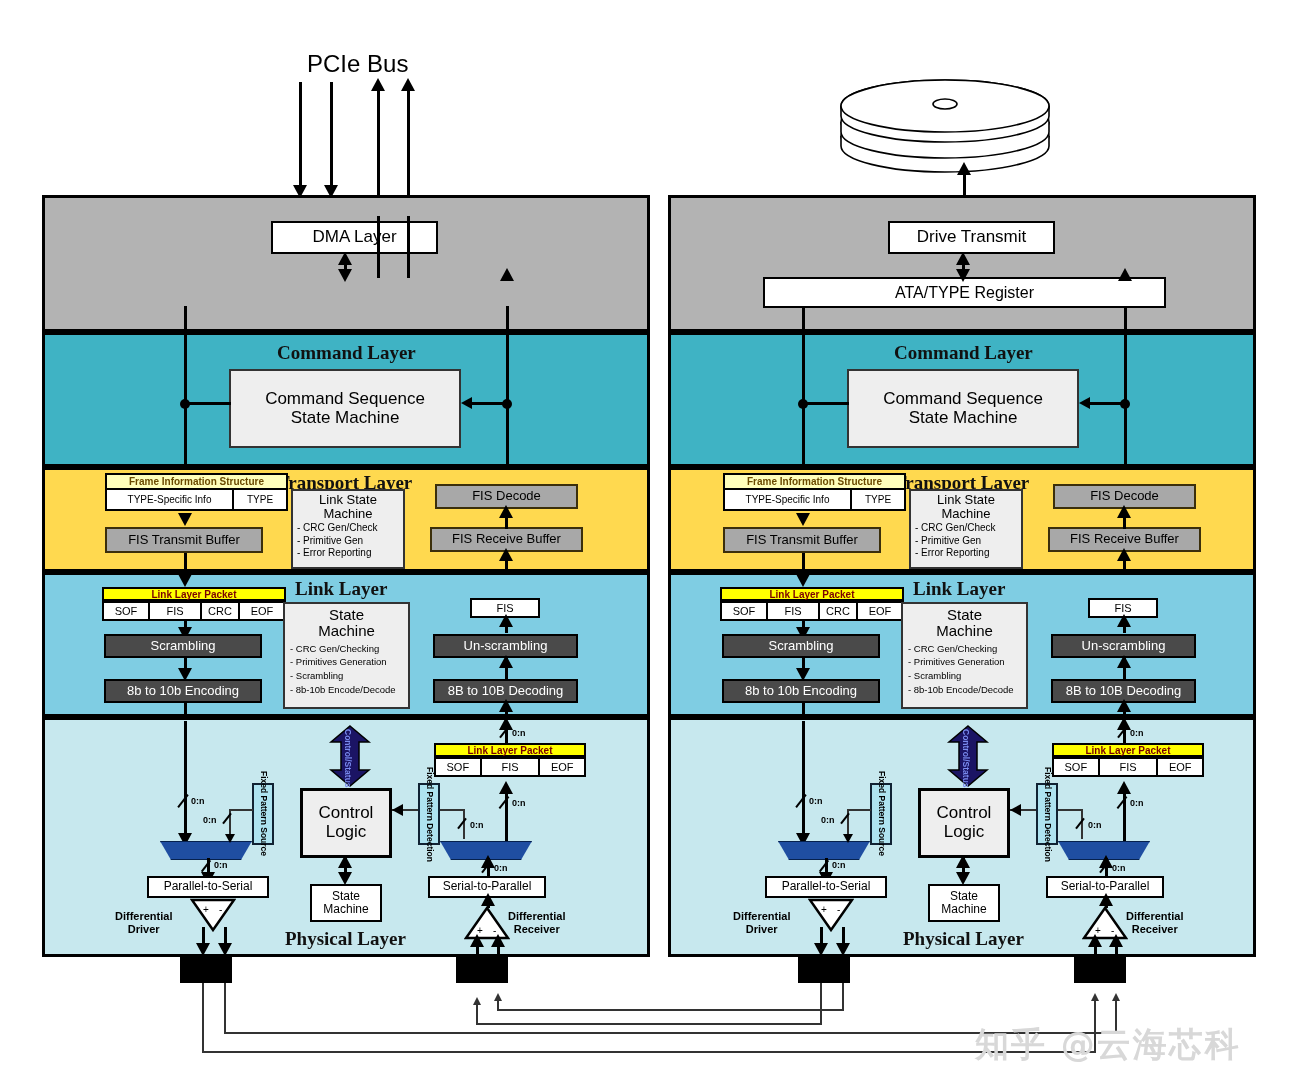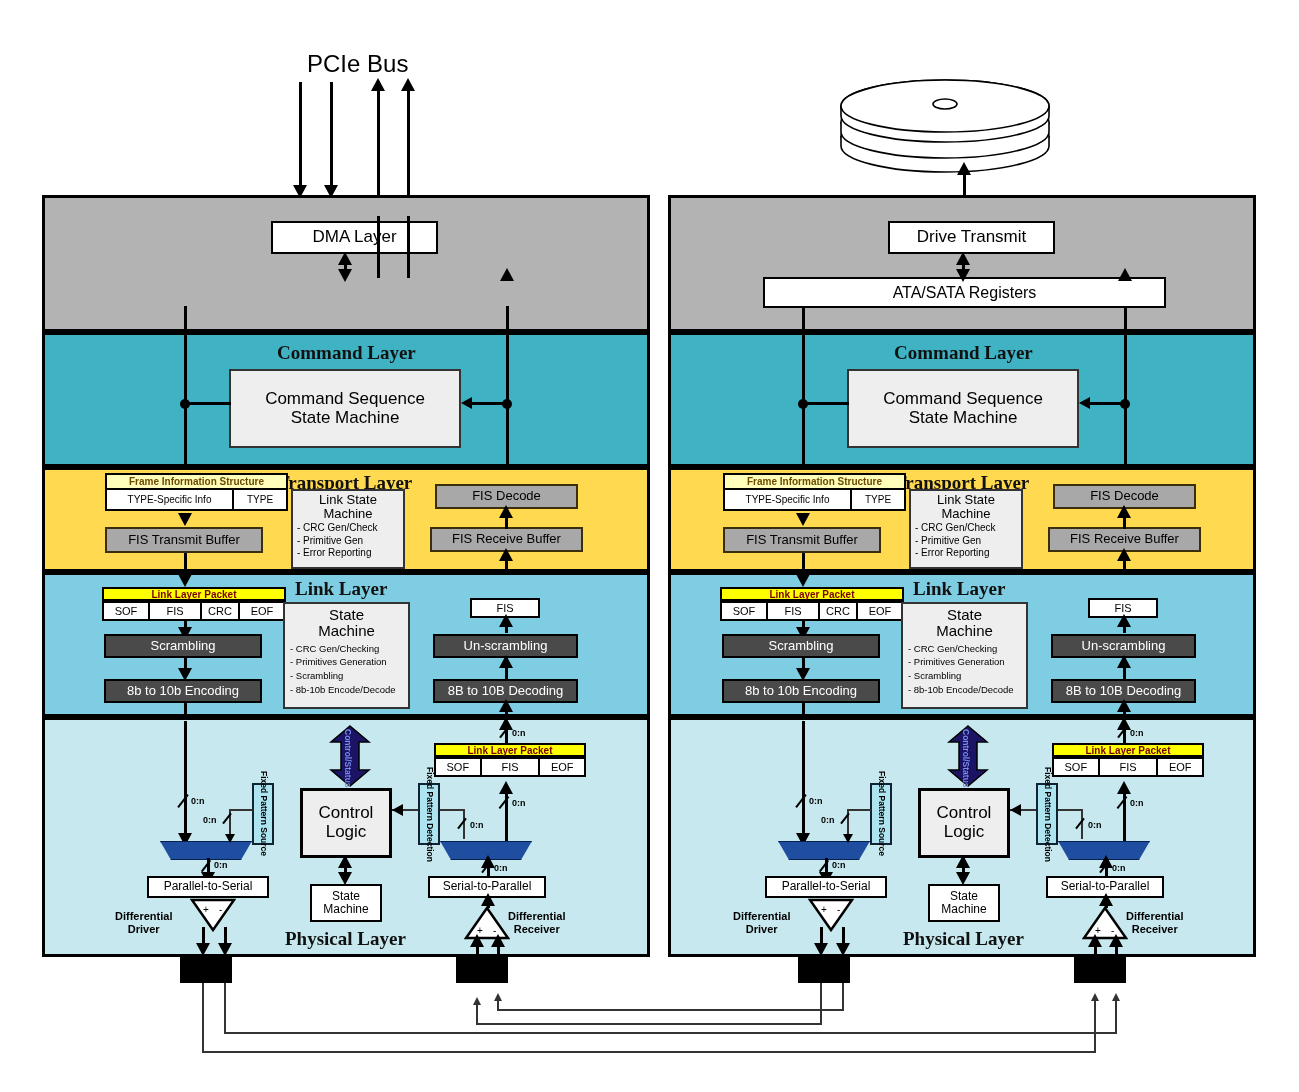--- a/index.html
+++ b/index.html
@@ -316,21 +316,21 @@
   <div class="ln vline" style="left:476px;top:940px;height:16px;"></div>
   <div class="ah ah-u" style="left:470px;top:934px;"></div>
   <div class="ln vline" style="left:497px;top:940px;height:16px;"></div>
   <div class="ah ah-u" style="left:491px;top:934px;"></div>
 
   <div class="pad" style="left:180px;top:956px;width:52px;height:27px;"></div>
   <div class="pad" style="left:456px;top:956px;width:52px;height:27px;"></div>
 
   <div class="abs band band-host" style="left:668px;top:195px;width:588px;height:137px;"></div>
   <div class="box" style="left:888px;top:221px;width:167px;height:33px;font-size:17px;">Drive Transmit</div>
-  <div class="box" style="left:763px;top:277px;width:403px;height:31px;font-size:16px;">ATA/SATA Registers</div>
+  <div class="box" style="left:763px;top:277px;width:403px;height:31px;font-size:16px;">ATA/TYPE Register</div>
   <div class="ln vline" style="left:962px;top:258px;height:17px;"></div>
   <div class="ah ah-u" style="left:956px;top:252px;"></div>
   <div class="ah ah-d" style="left:956px;top:269px;"></div>
 
   <div class="abs band band-cmd" style="left:668px;top:332px;width:588px;height:135px;"></div>
   <div class="band-title" style="left:894px;top:342px;">Command Layer</div>
   <div class="box lightgray" style="left:847px;top:369px;width:232px;height:79px;flex-direction:column;font-size:17px;">
     <span>Command Sequence</span>
     <span>State Machine</span>
   </div>
@@ -538,14 +538,15 @@
   <div class="ln thin vline" style="left:202px;top:983px;height:70px;"></div>
   <div class="ln thin hline" style="left:202px;top:1051px;width:893px;"></div>
   <div class="ln thin vline" style="left:1094px;top:1000px;height:53px;"></div>
   <div class="ah ah-sm2-u" style="left:1091px;top:993px;"></div>
 
   <div class="ln thin vline" style="left:224px;top:983px;height:51px;"></div>
   <div class="ln thin hline" style="left:224px;top:1032px;width:893px;"></div>
   <div class="ln thin vline" style="left:1115px;top:1000px;height:34px;"></div>
   <div class="ah ah-sm2-u" style="left:1112px;top:993px;"></div>
 
+  <div class="wm" style="left:975px;top:1022px;">知乎 @云海芯科</div>
 
 </div>
 
 </body></html>

